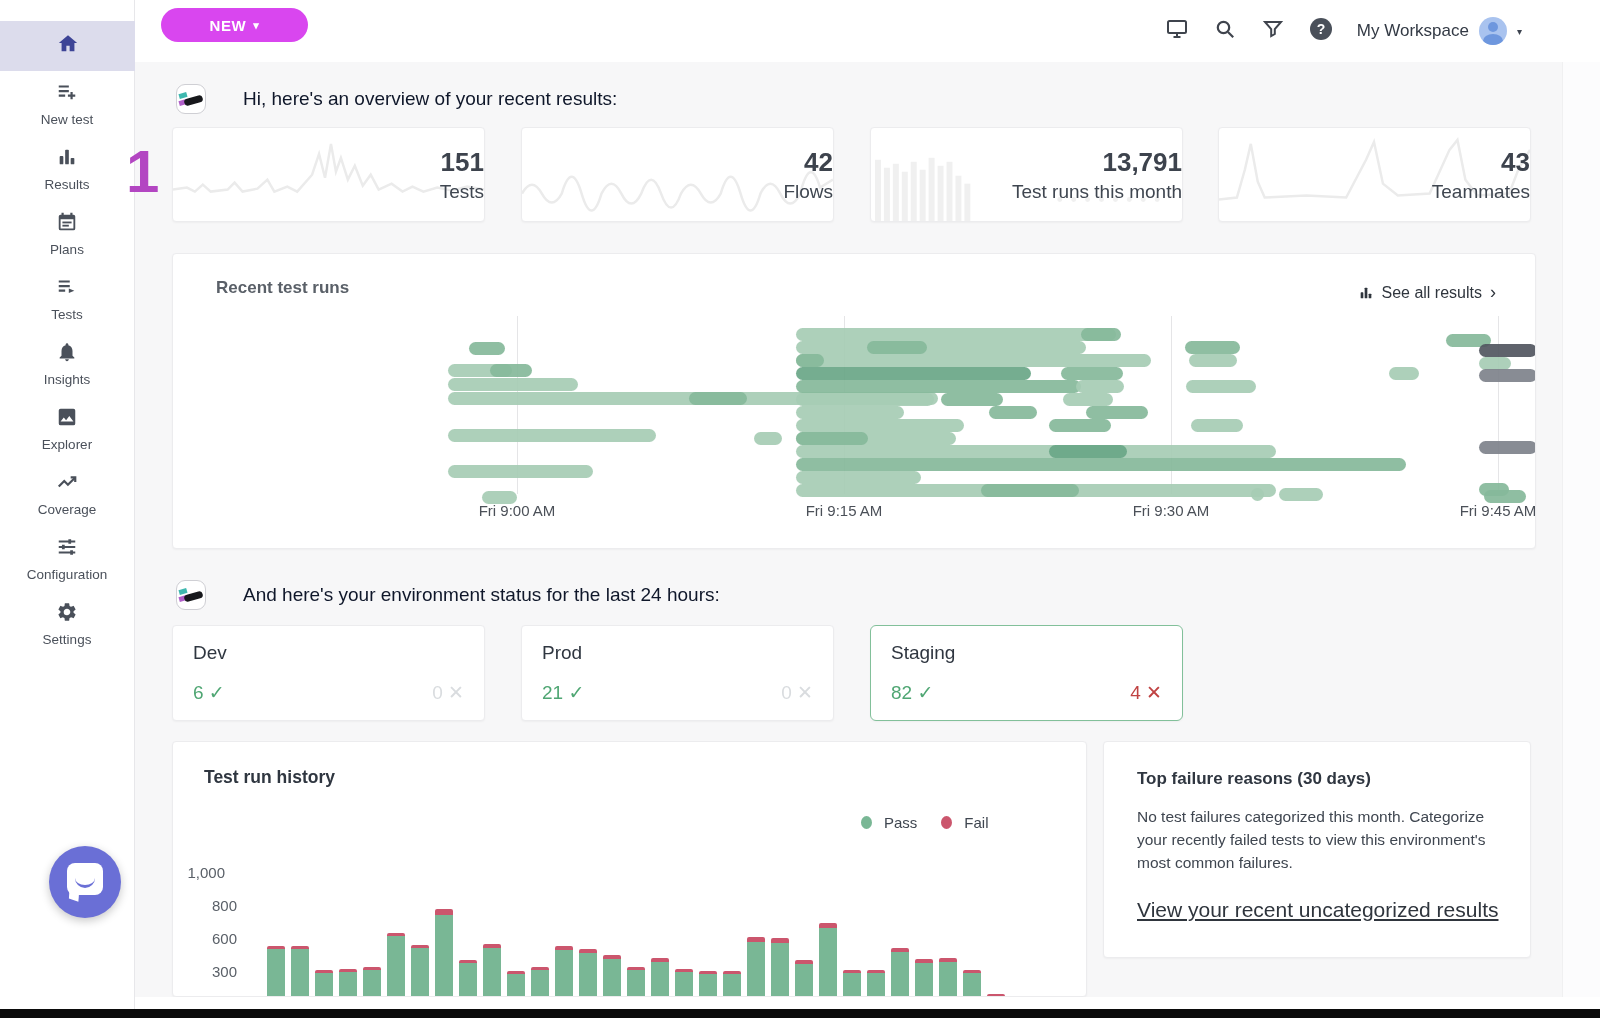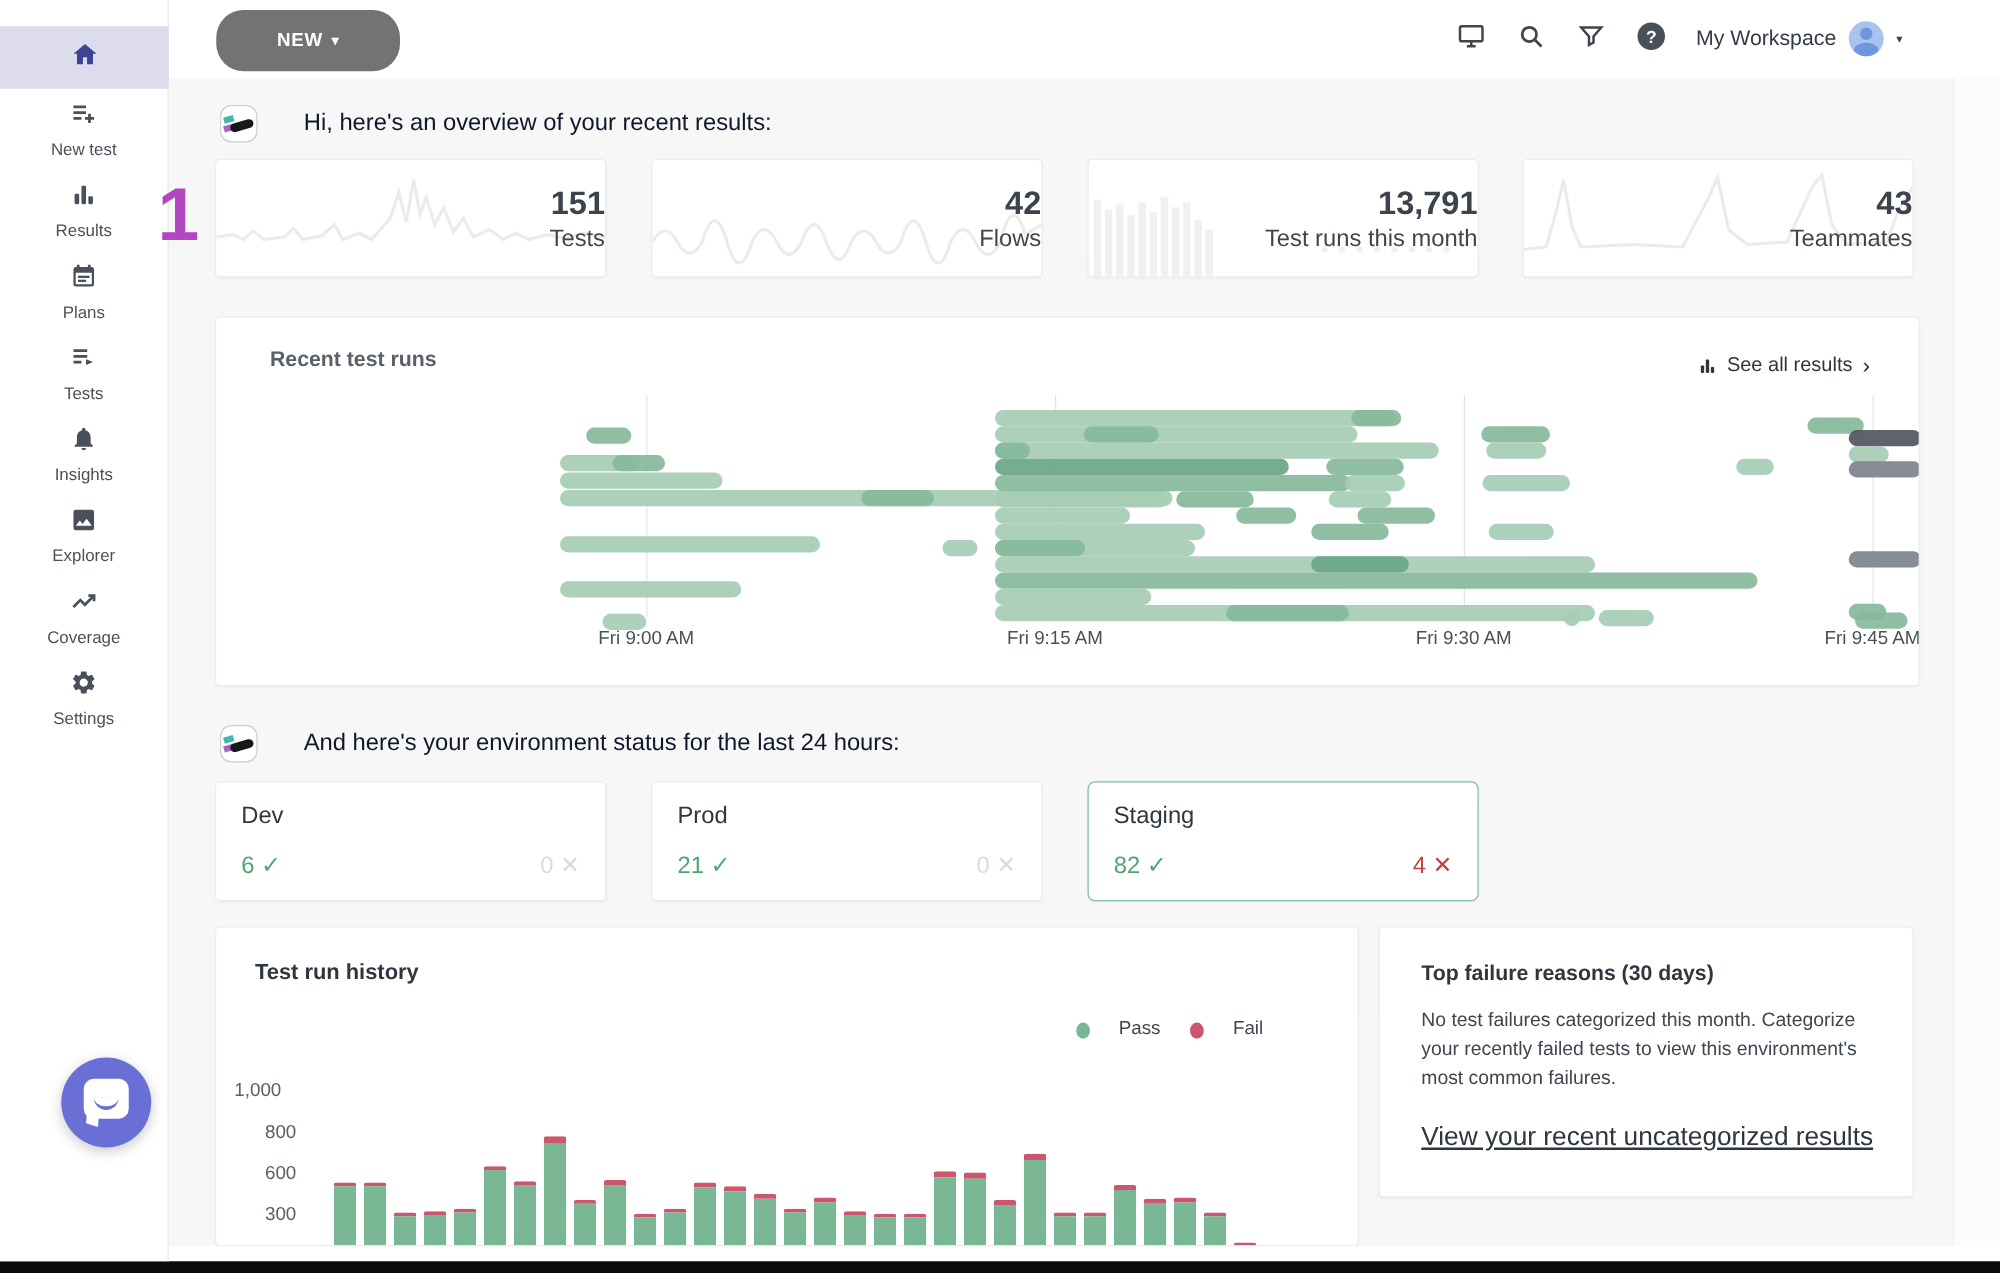--- a/index.html
+++ b/index.html
@@ -14,22 +14,22 @@
     display:flex; align-items:center; justify-content:center; cursor:pointer; }
   .side-item { height:65px; display:flex; flex-direction:column; align-items:center;
     justify-content:center; gap:5px; cursor:pointer; }
   .side-item:first-of-type { margin-top:12px; }
   .side-label { font-size:13.5px; color:#4a505a; }
   .sicon { width:22px; height:22px; }
 
   
   .topbar { position:absolute; left:135px; top:0; width:1465px; height:62px;
     background:#ffffff; z-index:4; }
-  .new-btn { position:absolute; left:38px; top:8px; width:147px; height:49px;
-    border-radius:22px; background:#737373; border:none; color:#fff; font-weight:bold;
+  .new-btn { position:absolute; left:26px; top:8px; width:147px; height:34px;
+    border-radius:22px; background:#d946ef; border:none; color:#fff; font-weight:bold;
     font-size:15px; letter-spacing:.6px; font-family:"Liberation Sans",sans-serif;
     cursor:pointer; display:flex; align-items:center; justify-content:center; gap:7px; }
   .new-caret { font-size:11px; }
   .top-icons { position:absolute; right:0; top:0; height:62px; display:flex;
     align-items:center; gap:24px; padding-right:78px; }
   .tool-ic { width:24px; height:24px; cursor:pointer; }
   .workspace { display:flex; align-items:center; gap:10px; cursor:pointer; }
   .workspace-name { font-size:17px; color:#333a45; }
   .avatar { width:28px; height:28px; border-radius:50%; background:#a9c3ef;
     position:relative; overflow:hidden; }
@@ -87,21 +87,21 @@
   .env-fail { position:absolute; right:20px; bottom:16px; font-size:19px; }
   .env-fail.zero { color:#d9dcdf; }
   .env-fail.bad { color:#c04343; }
 
   
   .history-card { left:37px; top:679px; width:915px; height:256px; overflow:hidden; }
   .history-title { position:absolute; left:31px; top:25px; font-size:17.5px;
     font-weight:bold; color:#2f3640; }
   .legend { position:absolute; left:688px; top:72px; display:flex; gap:24px;
     align-items:center; }
-  .leg-item { display:flex; align-items:flex-end; gap:23px; font-size:15px; color:#3f4650; }
+  .leg-item { display:flex; align-items:center; gap:12px; font-size:15px; color:#3f4650; }
   .leg-dot { width:11px; height:13px; border-radius:50%; }
   .history-plot { position:absolute; inset:0; }
   .ytick { position:absolute; width:52px; text-align:right; font-size:15px; color:#5a6068; }
   .hbar { position:absolute; width:18px; display:flex; flex-direction:column;
     border-radius:2px 2px 0 0; overflow:hidden; cursor:pointer; }
   .hbar .fail { width:100%; }
   .hbar .pass { width:100%; flex:1; }
 
   
   .fail-card { left:968px; top:679px; width:428px; height:217px; }
@@ -200,20 +200,28 @@
 
     <div class="side-item">
       <span>
         <svg class="sicon" viewBox="0 0 24 24" stroke="#4a505a" stroke-width="2.4" fill="none">
           <path d="M3 17l6-6 4 4 8-8"></path>
             <path d="M16 7h5v5"></path>
         </svg></span>
       <span class="side-label">Coverage</span>
     </div>
 
+    <div class="side-item">
+      <span>
+        <svg class="sicon" viewBox="0 0 24 24" stroke="#4a505a" stroke-width="2.2" fill="none">
+          <path d="M3 6h18M3 12h18M3 18h18"></path>
+          <path d="M15 3.5v5M8 9.5v5M17 15.5v5" stroke-width="3"></path>
+        </svg></span>
+      <span class="side-label">Configuration</span>
+    </div>
 
     <div class="side-item">
       <span>
         <svg class="sicon" viewBox="0 0 24 24" fill="#4a505a">
           <path d="M19.14 12.94c.04-.3.06-.61.06-.94 0-.32-.02-.64-.07-.94l2.03-1.58a.49.49 0 0 0 .12-.61l-1.92-3.32a.49.49 0 0 0-.59-.22l-2.39.96c-.5-.38-1.03-.7-1.62-.94l-.36-2.54a.48.48 0 0 0-.48-.41h-3.84c-.24 0-.43.17-.47.41l-.36 2.54c-.59.24-1.13.57-1.62.94l-2.39-.96a.49.49 0 0 0-.59.22L2.74 8.87c-.12.21-.08.47.12.61l2.03 1.58c-.05.3-.09.63-.09.94s.02.64.07.94l-2.03 1.58a.49.49 0 0 0-.12.61l1.92 3.32c.12.22.37.29.59.22l2.39-.96c.5.38 1.03.7 1.62.94l.36 2.54c.05.24.24.41.48.41h3.84c.24 0 .44-.17.47-.41l.36-2.54c.59-.24 1.13-.56 1.62-.94l2.39.96c.22.08.47 0 .59-.22l1.92-3.32c.12-.22.07-.47-.12-.61l-2.01-1.58zM12 15.6A3.61 3.61 0 0 1 8.4 12c0-1.98 1.62-3.6 3.6-3.6s3.6 1.62 3.6 3.6-1.62 3.6-3.6 3.6z"></path>
         </svg></span>
       <span class="side-label">Settings</span>
     </div>
   </nav>
 

